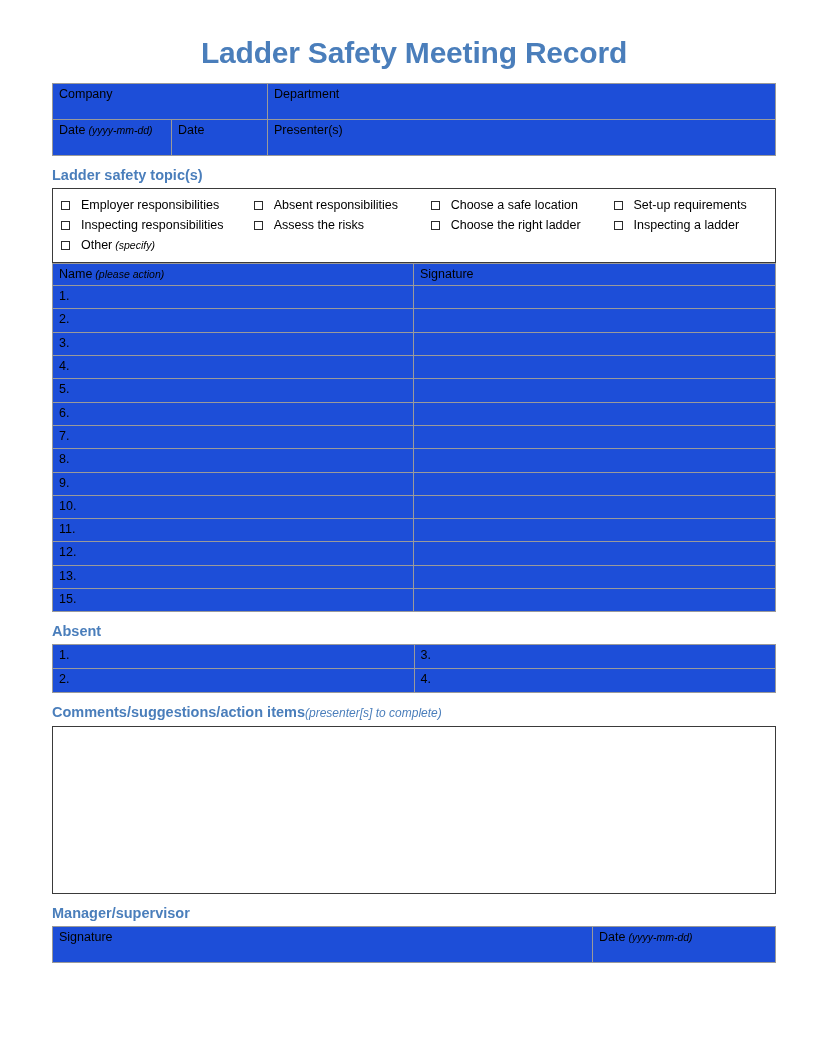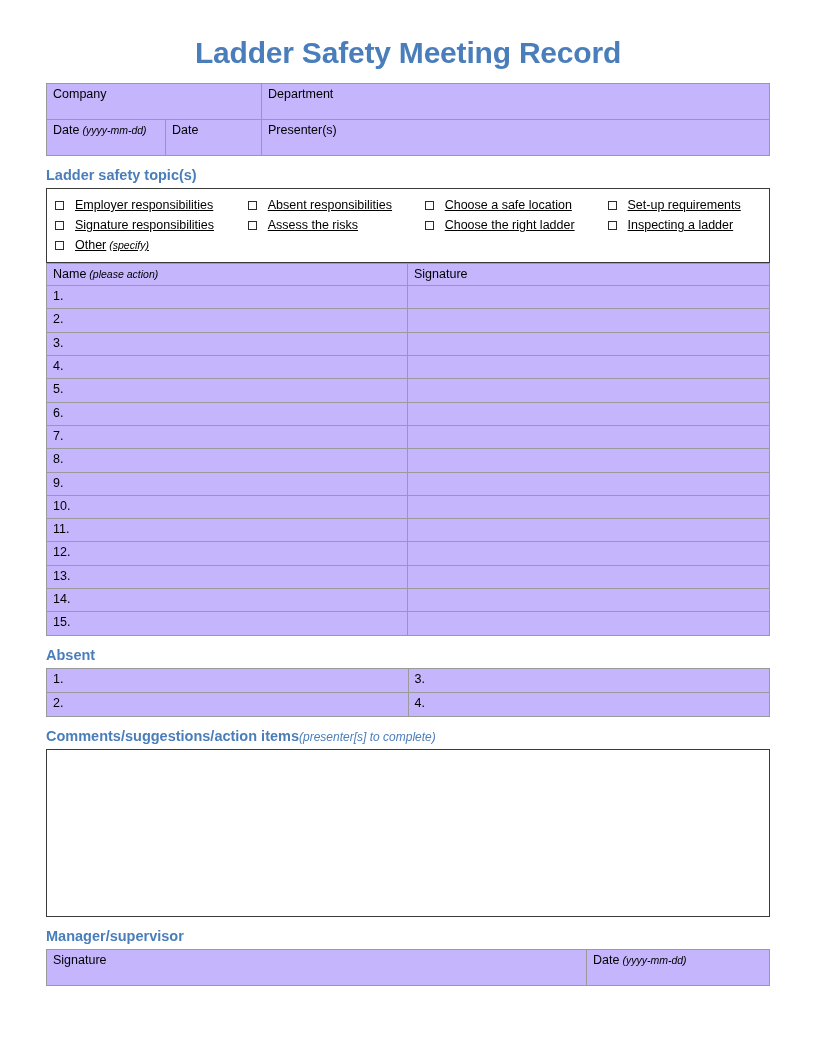--- a/index.html
+++ b/index.html
@@ -9,21 +9,21 @@
   }
   body {
     width: 816px; height: 1056px;
     font-family: "Liberation Sans", sans-serif;
     color: #000000;
     position: relative;
     overflow: hidden;
   }
   .page {
     position: absolute;
-    left: 46px; top: 0;
+    left: 52px; top: 0;
     width: 724px;
   }
 
   
   .doc-title {
     color: #4a7ebb;
     font-size: 30px;
     font-weight: bold;
     text-align: center;
     letter-spacing: -0.2px;
@@ -42,21 +42,21 @@
   }
   .section-head .note {
     font-weight: normal;
     font-style: italic;
     font-size: 12px;
     color: #4a7ebb;
   }
   table.grid {
     width: 100%;
     border-collapse: collapse;
-    background: #c4b5fd;
+    background: #1d4ed8;
   }
   table.grid td, table.grid th {
     border: 1px solid #9a9a9a;
     padding: 3px 6px;
     font-size: 12.5px;
     font-weight: normal;
     text-align: left;
     vertical-align: top;
     line-height: 1.2;
   }
@@ -73,21 +73,20 @@
     font-style: italic;
     font-size: 10.5px;
     margin-left: 3px;
   }
 
   
   .topics {
     border: 1.6px solid #3a3a3a;
     padding: 6px 14px 7px 8px;
     margin-top: 2px;
-    text-decoration: underline;
   }
   .topic-row {
     display: flex;
     align-items: center;
     height: 20px;
   }
   .topic-cell {
     display: flex;
     align-items: center;
     font-size: 12.5px;
@@ -195,21 +194,21 @@
         <span class="topic-label">Choose a safe location</span>
       </div>
       <div class="topic-cell c4">
         <span class="cbx"></span>
         <span class="topic-label">Set-up requirements</span>
       </div>
     </div>
     <div class="topic-row">
       <div class="topic-cell c1">
         <span class="cbx"></span>
-        <span class="topic-label">Signature responsibilities</span>
+        <span class="topic-label">Inspecting responsibilities</span>
       </div>
       <div class="topic-cell c2">
         <span class="cbx"></span>
         <span class="topic-label">Assess the risks</span>
       </div>
       <div class="topic-cell c3">
         <span class="cbx"></span>
         <span class="topic-label">Choose the right ladder</span>
       </div>
       <div class="topic-cell c4">
@@ -277,24 +276,20 @@
         </tr>
     <tr>
           <td>12.</td>
           <td></td>
         </tr>
     <tr>
           <td>13.</td>
           <td></td>
         </tr>
     <tr>
-          <td>14.</td>
-          <td></td>
-        </tr>
-    <tr>
           <td>15.</td>
           <td></td>
         </tr>
   </tbody>
     </table>
 
   <div class="section-head">
     <span>Absent</span>
   </div>
   <table class="grid outer absent-table">

